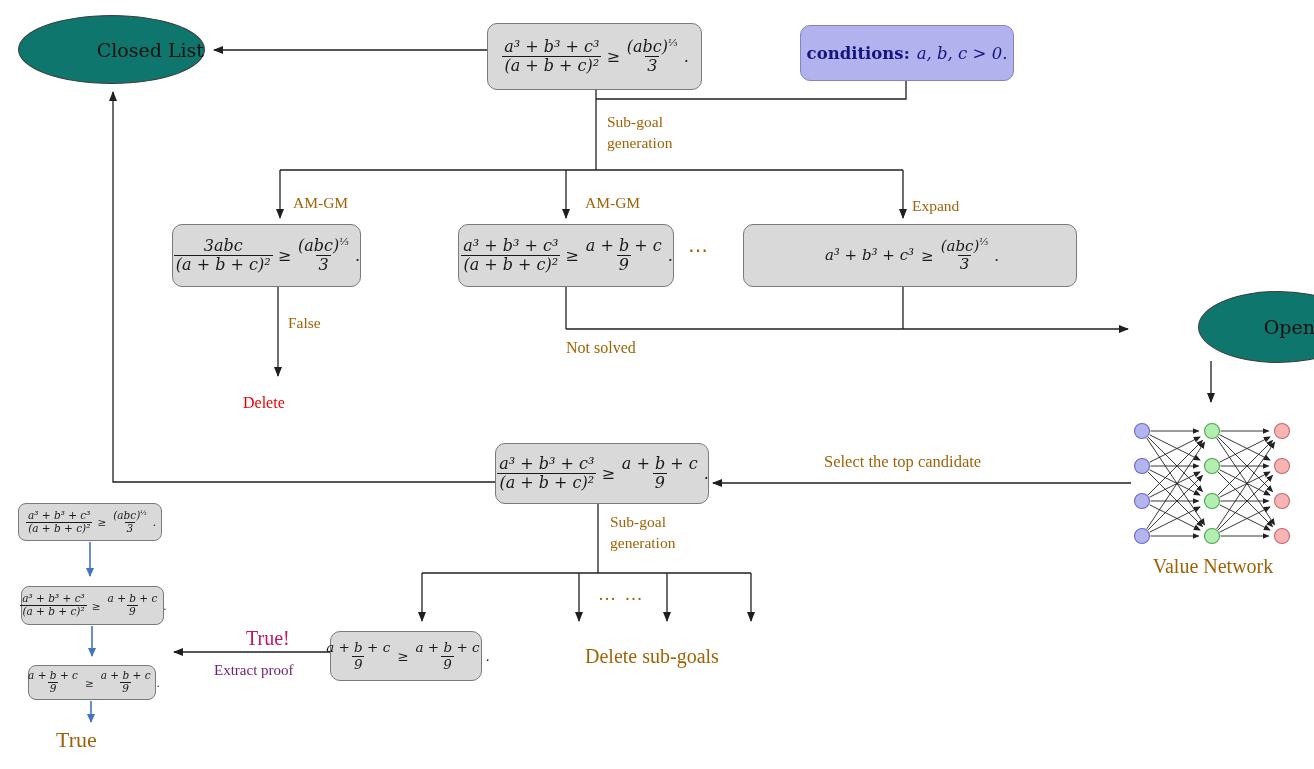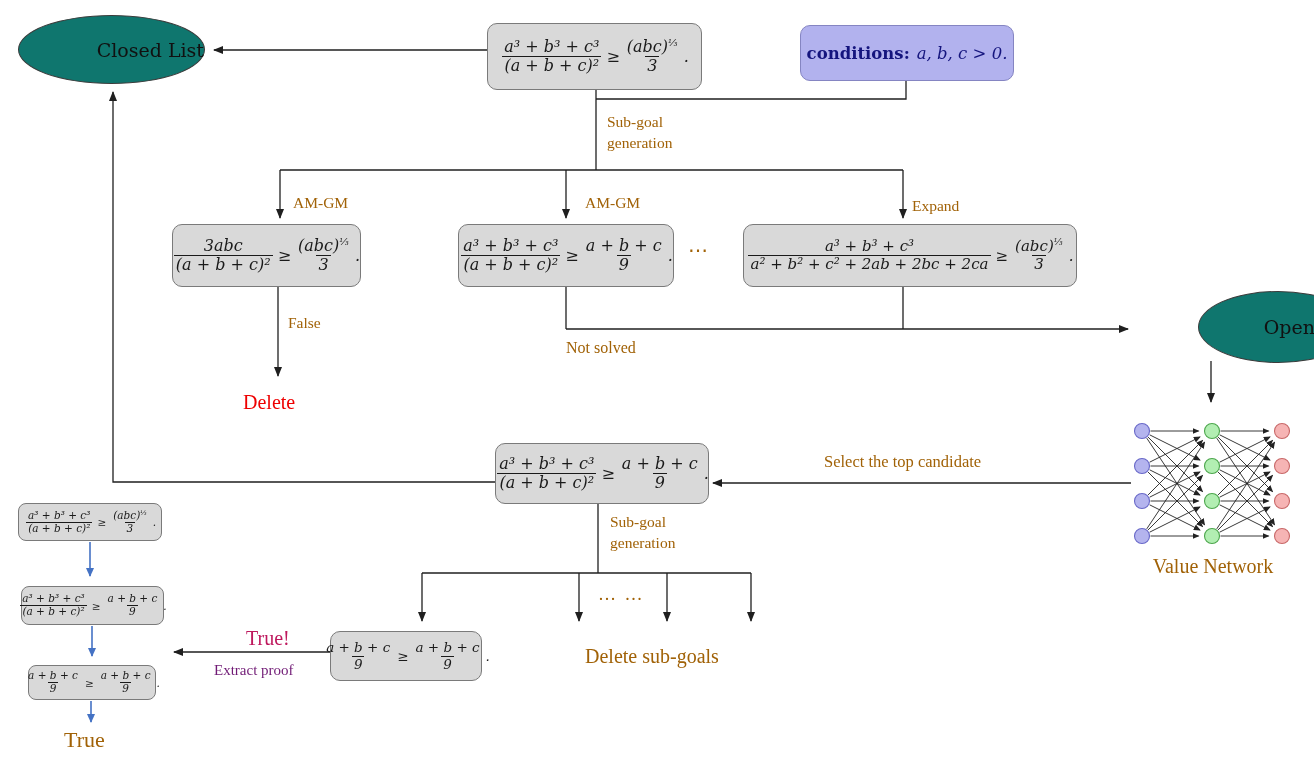--- a/index.html
+++ b/index.html
@@ -24,21 +24,21 @@
   sup.fsup{font-size:0.62em;line-height:0;}
 
   .cond{position:absolute;background:#b2b2ee;border:1.5px solid #8585c2;border-radius:10px;
         display:flex;align-items:center;justify-content:center;white-space:nowrap;
         font-family:"DejaVu Serif",serif;font-size:16.5px;color:#15157e;}
   .cond .cmath{font-style:italic;font-weight:normal;margin-left:7px;}
   .cond .cbold{font-weight:bold;}
 
   .lbl{position:absolute;font-size:15.5px;color:#a16207;white-space:nowrap;line-height:21px;}
   .lbl.big{font-size:20px;}
-  .lbl.red{color:#ee0000;font-size:20px;}
+  .lbl.red{color:#ee0000;font-size:16px;}
   .lbl.orange{color:#be185d;font-size:20px;}
   .lbl.blue{color:#701a75;font-size:15px;}
   .lbl.center{text-align:center;}
 </style>
 </head>
 <body>
 
 <div id="canvas">
 
   <svg class="wires" width="1314" height="769">
@@ -183,21 +183,20 @@
       <span class="frac">
         <span class="fn">a + b + c</span>
         <span class="fd">9</span>
       </span>
       <span class="fend">.</span>
     </div>
   <div class="lbl" style="left:688px;top:240px;font-size:20px;">⋯</div>
   <div class="gbox" style="left:743px;top:224px;width:332px;height:61px;font-size:15px;">
       <span class="frac">
         <span class="fn">a³ + b³ + c³</span>
-        <span class="fd">a² + b² + c² + 2ab + 2bc + 2ca</span>
       </span>
       <span class="rel">≥</span>
       <span class="frac">
         <span class="fn">(abc)<sup class="fsup">⅓</sup></span>
         <span class="fd">3</span>
       </span>
       <span class="fend">.</span>
     </div>
 
   <div class="lbl" style="left:288px;top:312px;">False</div>
@@ -274,17 +273,17 @@
         <span class="fn">a + b + c</span>
         <span class="fd">9</span>
       </span>
       <span class="rel">≥</span>
       <span class="frac">
         <span class="fn">a + b + c</span>
         <span class="fd">9</span>
       </span>
       <span class="fend">.</span>
     </div>
-  <div class="lbl" style="left:64px;top:729px;font-size:22px;">True</div>
+  <div class="lbl" style="left:56px;top:729px;font-size:22px;">True</div>
 
   <div class="lbl big center" style="left:1128px;top:556px;width:170px;">Value Network</div>
 
 </div>
 
 </body></html>

